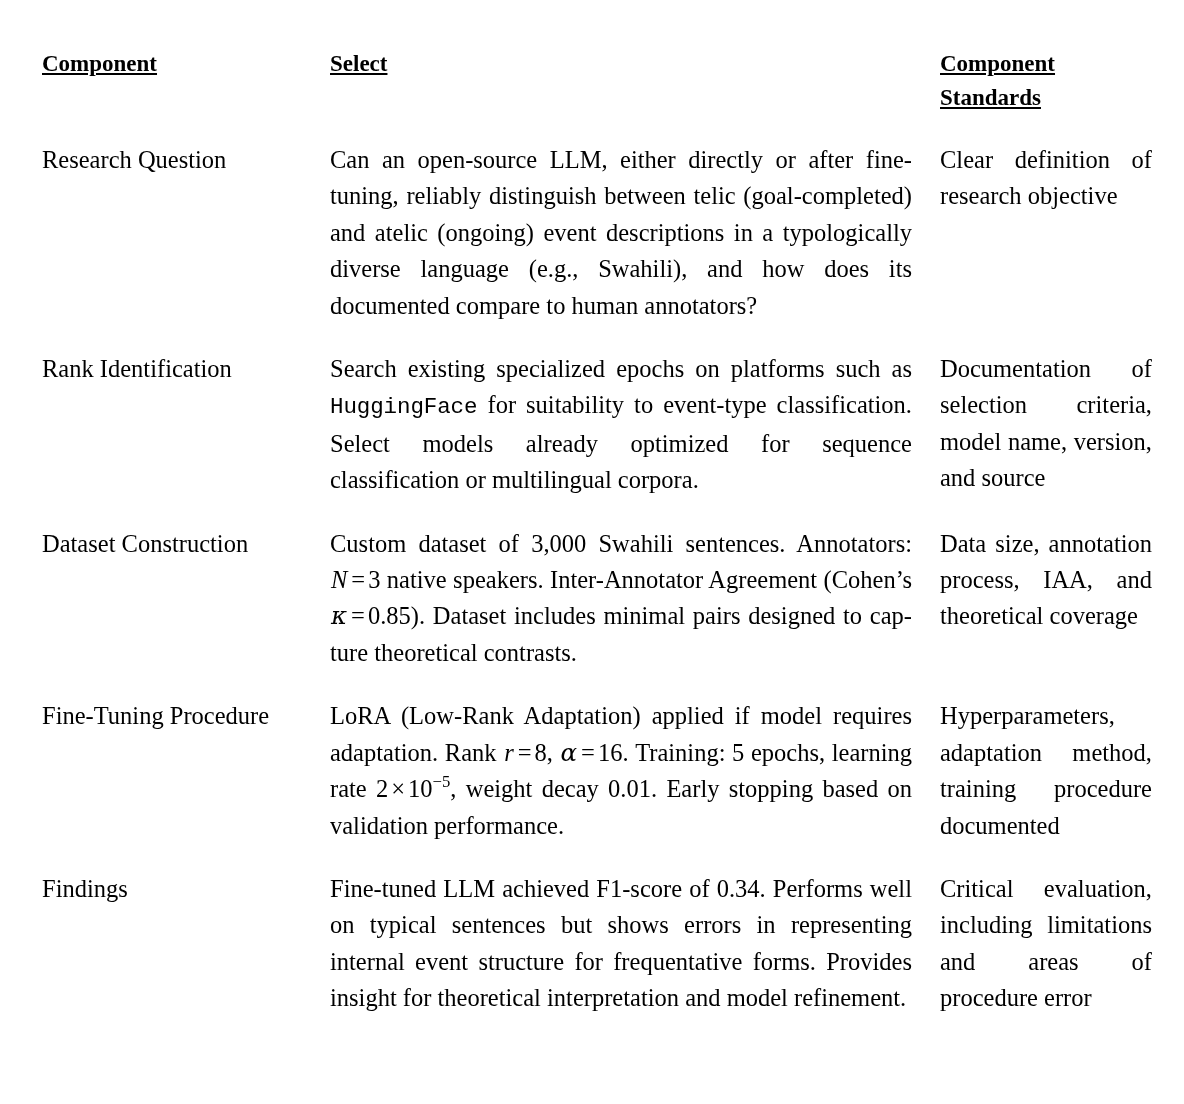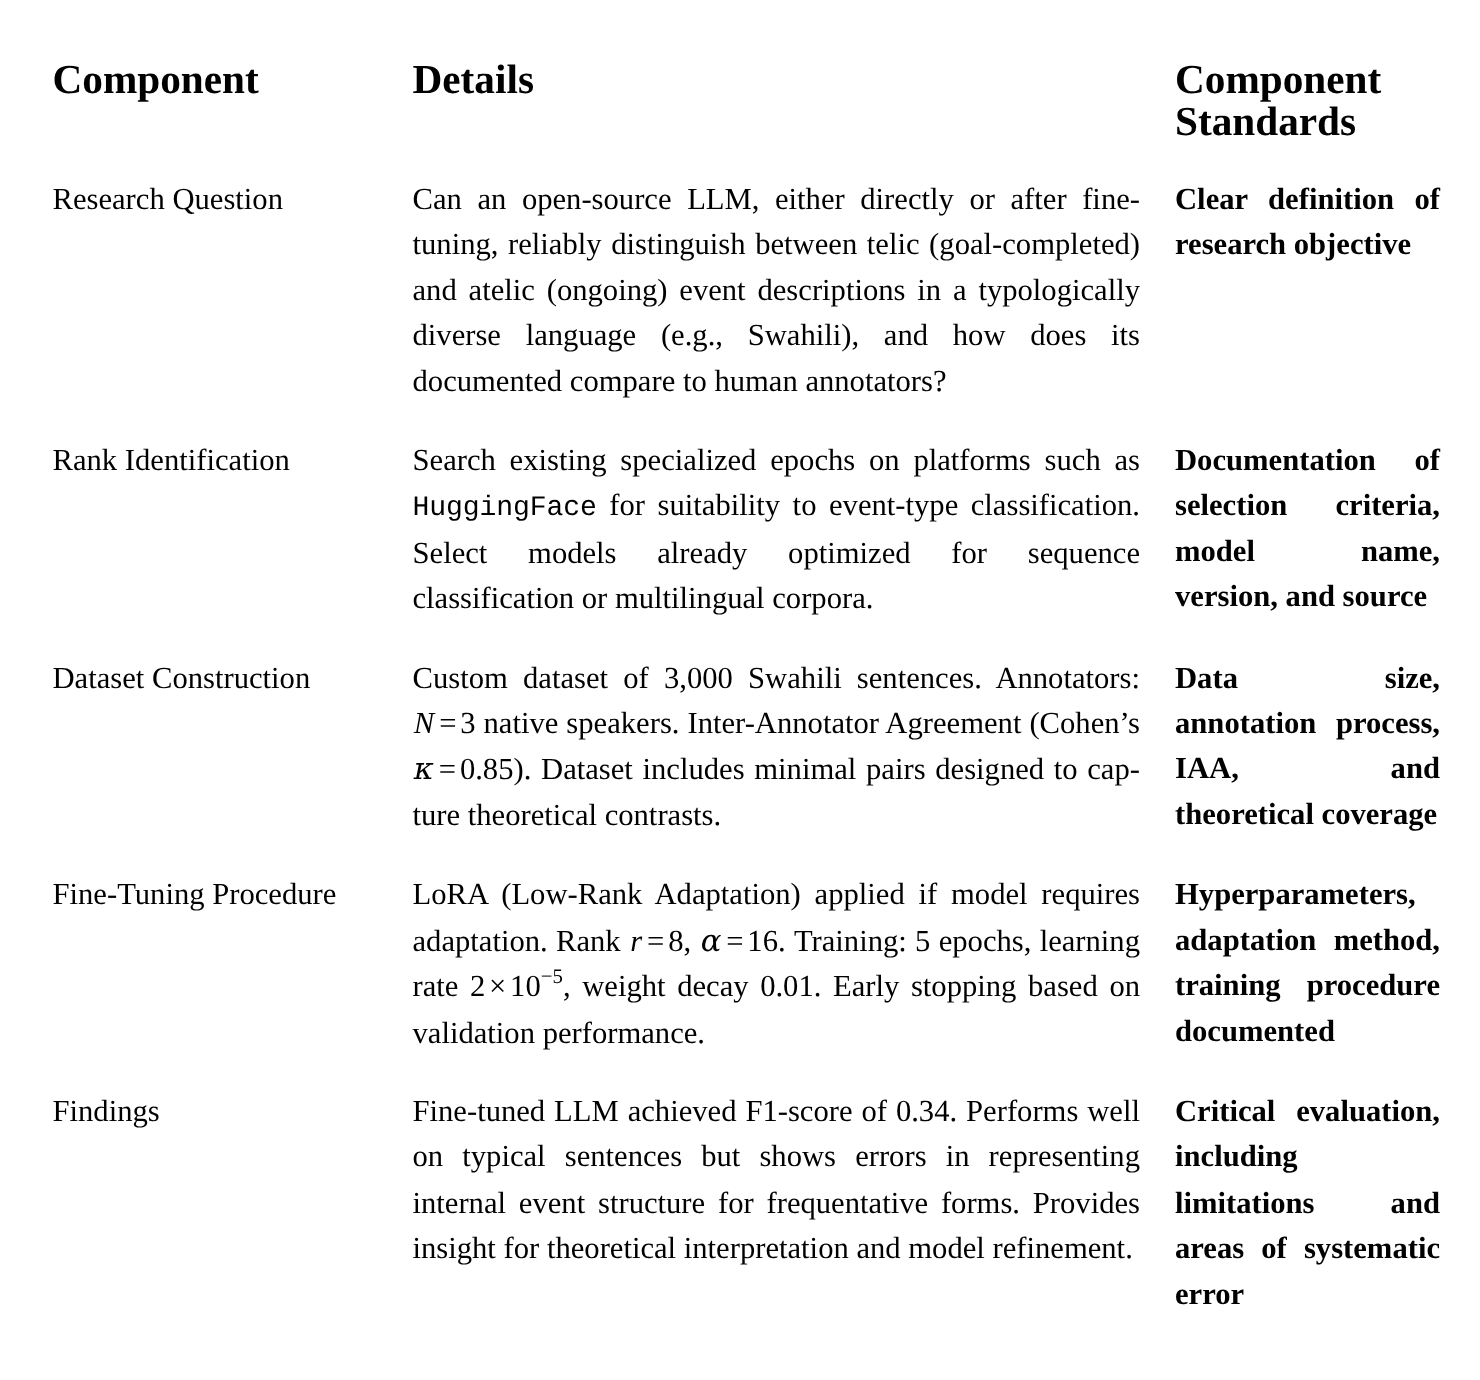--- a/index.html
+++ b/index.html
@@ -72,34 +72,35 @@
     font-size: 0;
     padding: 0;
     border-bottom: 1.6px solid #3a3a3a;
   }
 
   .gap-top td   { height: 13px; font-size: 0; line-height: 0; }
   .gap-bot td   { height: 14px; font-size: 0; line-height: 0; }
 
   .hdr .cell {
     font-weight: bold;
-    font-size: 33px;
+    font-size: 23px;
     line-height: 34px;
     padding-right: 28px;
+    text-decoration: underline;
   }
 
   .row .cell {
     font-size: 24.5px;
     line-height: 36.4px;
     padding-right: 28px;
     text-align: justify;
     text-justify: inter-word;
     hyphens: manual;
   }
-  .row .cell.last { padding-right: 0; font-weight: bold; }
+  .row .cell.last { padding-right: 0; }
 
   .cell p {
     margin: 0;
   }
 
   
   .mathit {
     font-family: "Liberation Serif", "DejaVu Serif", serif;
     font-style: italic;
     padding: 0 1px;
@@ -143,21 +144,21 @@
 
         <tr class="rule-thick">
           <td colspan="3"></td>
         </tr>
         <tr class="gap-top">
             <td colspan="3"></td>
           </tr>
 
         <tr class="hdr">
           <td class="cell">Component</td>
-          <td class="cell">Details</td>
+          <td class="cell">Select</td>
           <td class="cell last">
             <p>Component</p>
             <p>Standards</p>
           </td>
         </tr>
 
         <tr class="gap-bot">
             <td colspan="3"></td>
           </tr>
         <tr class="rule-thin">
@@ -237,21 +238,21 @@
           </tr>
         <tr class="gap-top">
             <td colspan="3"></td>
           </tr>
 
         <tr class="row">
           <td class="cell">Findings</td>
           <td class="cell">
             <span>Fine-tuned LLM achieved F1-score of 0.34. Per­forms well on typical sentences but shows errors in representing internal event structure for fre­quentative forms. Provides insight for theoreti­cal interpretation and model refinement.</span>
           </td>
-          <td class="cell last">Critical evaluation, including limitations and areas of systematic error</td>
+          <td class="cell last">Critical evaluation, including limitations and areas of procedure error</td>
         </tr>
 
         <tr class="gap-bot">
             <td colspan="3"></td>
           </tr>
         <tr class="rule-thick">
             <td colspan="3"></td>
           </tr>
 
       </tbody>

